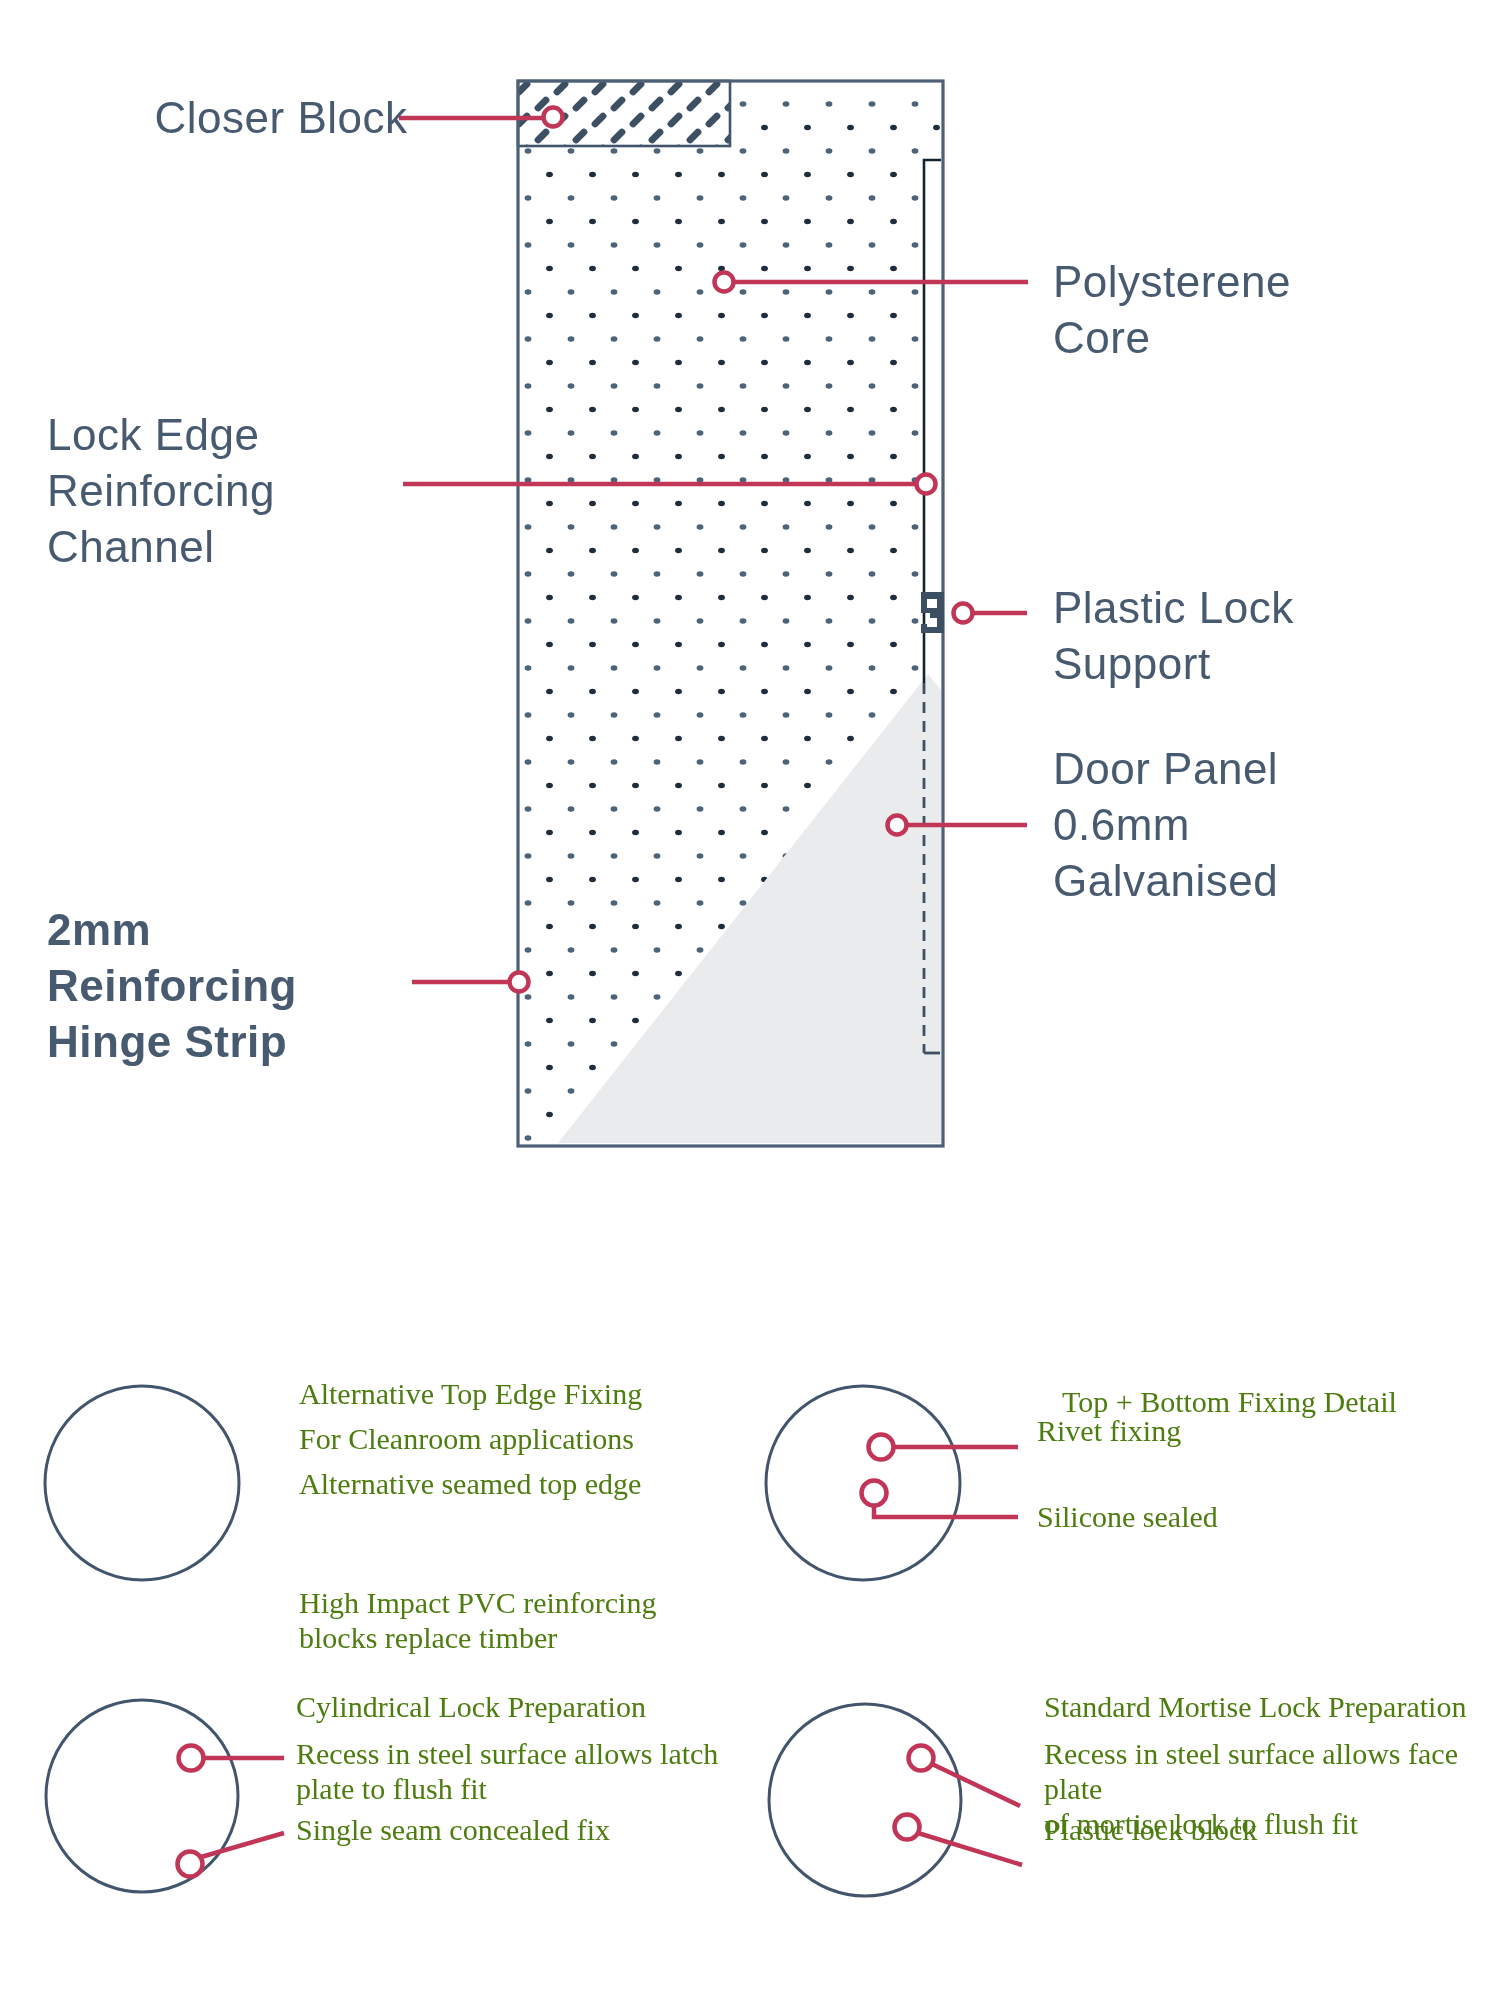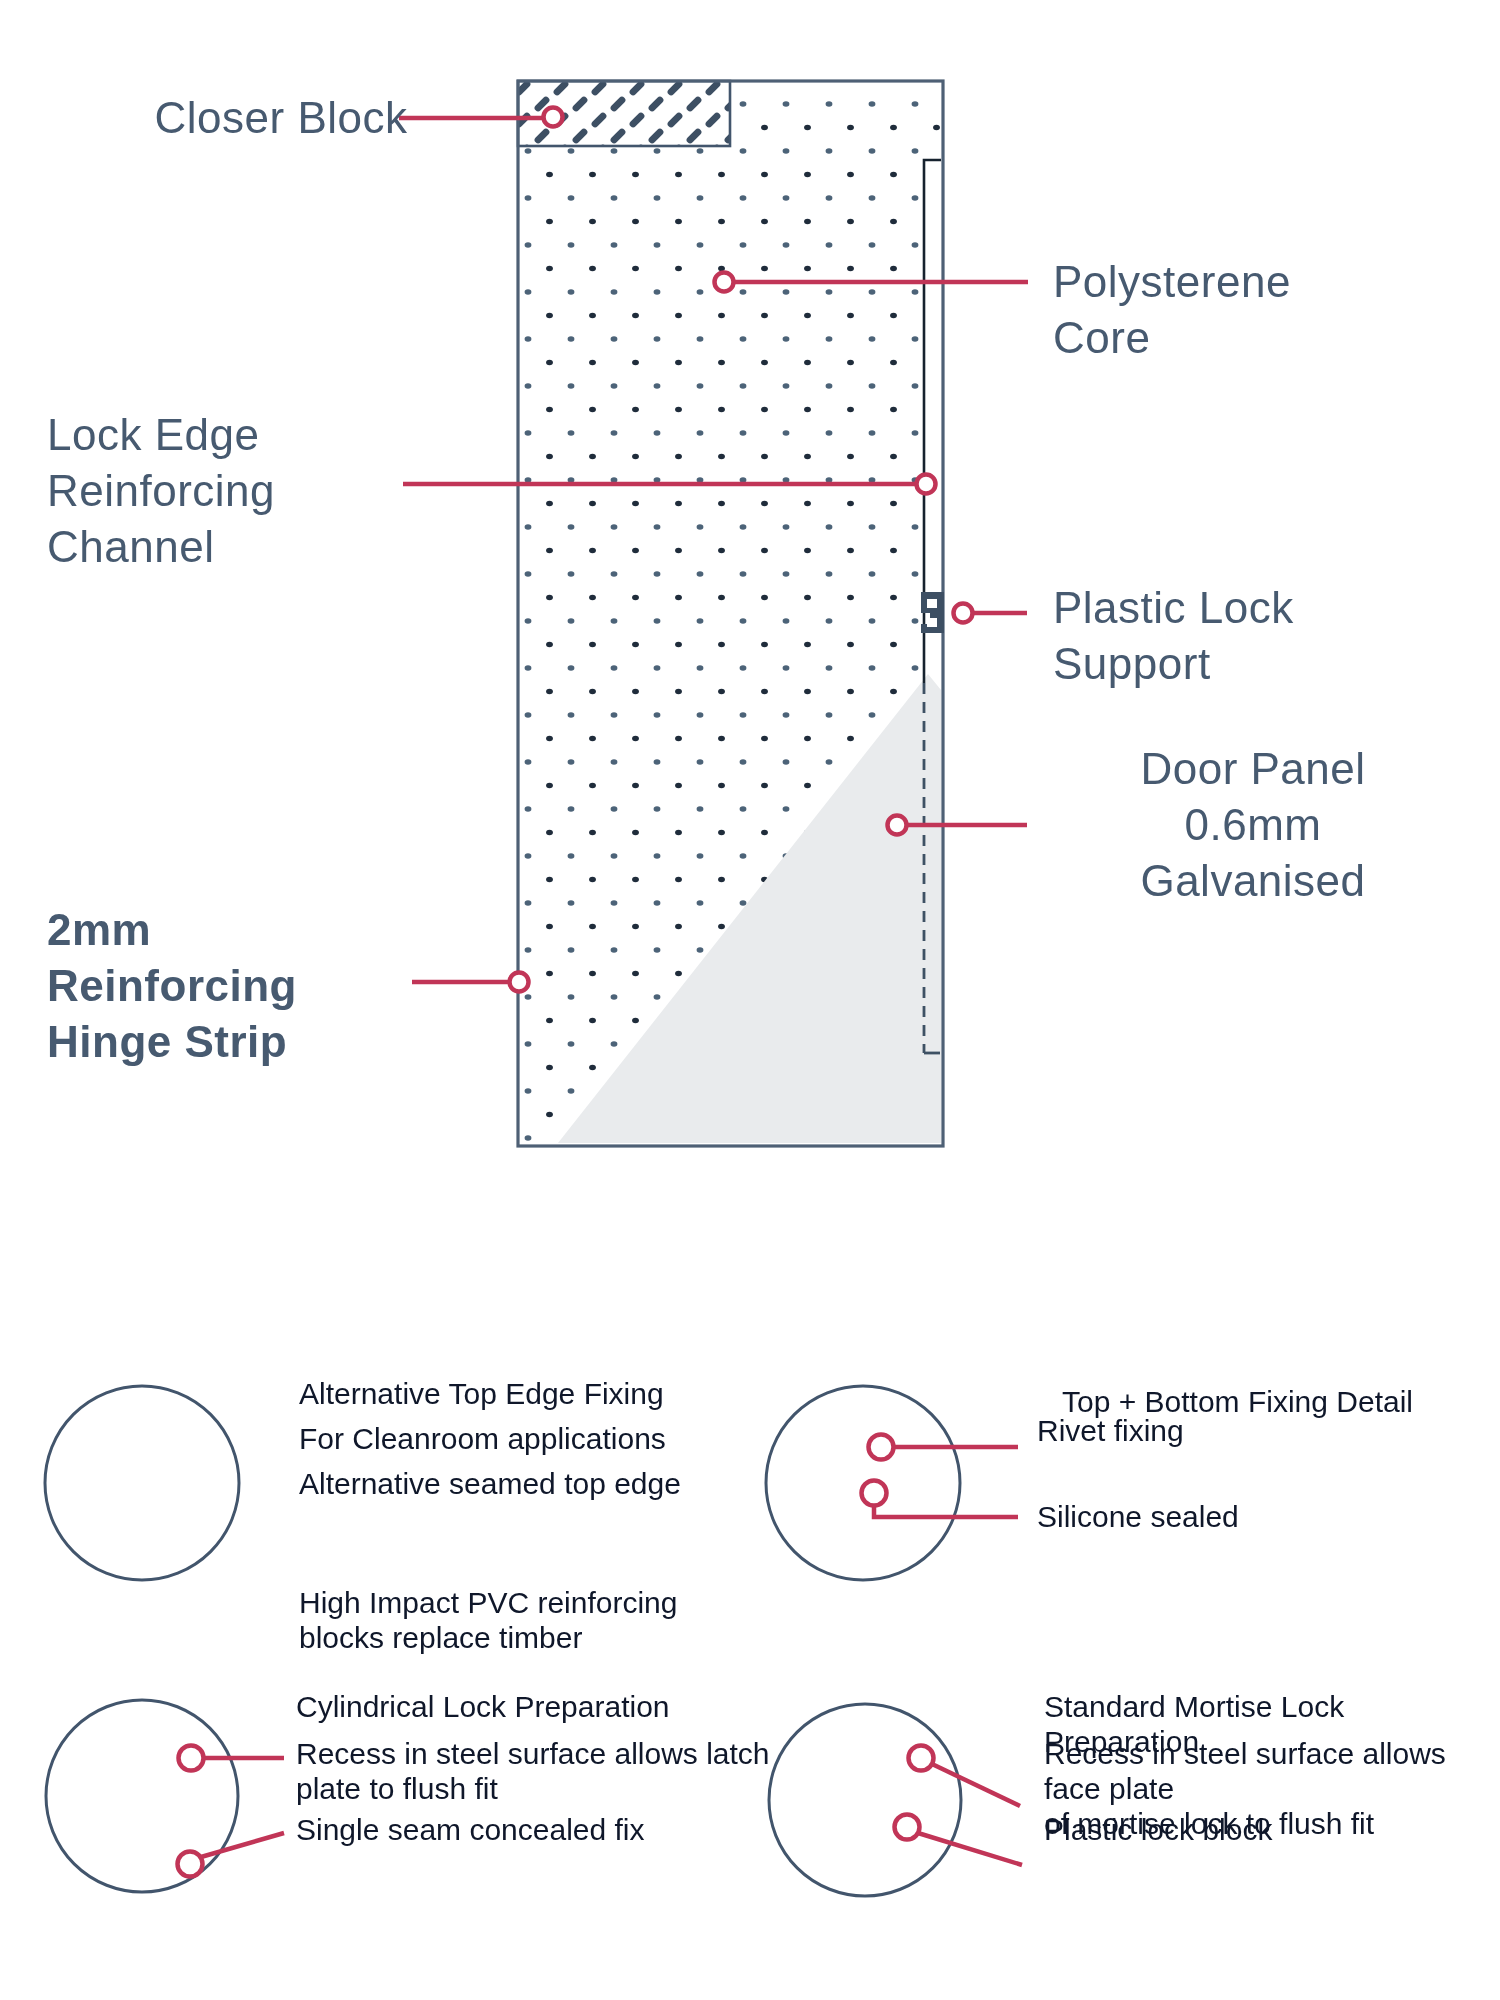--- a/index.html
+++ b/index.html
@@ -1,21 +1,21 @@
 <!DOCTYPE html>
 <html><head>
 <meta charset="utf-8">
 <style>
   html,body{margin:0;padding:0;background:#ffffff;}
   .canvas{position:relative;width:1500px;height:2000px;background:#ffffff;overflow:hidden;
           font-family:"Liberation Sans",sans-serif;}
   .art{position:absolute;left:0;top:0;width:1500px;height:2000px;}
   .lbl{position:absolute;color:#475a70;font-size:44px;line-height:56px;
        white-space:pre-line;letter-spacing:.5px;}
-  .ser{position:absolute;color:#0f172a;font-family:Liberation Sans, sans-serif;
+  .ser{position:absolute;color:#4d7c0f;font-family:Liberation Serif, serif;
        font-size:30px;line-height:35px;white-space:pre-line;}
 </style>
 </head>
 <body>
 
 <div class="canvas">
 
   <svg class="art" viewBox="0 0 1500 2000">
     <defs>
       <pattern id="dots" width="43" height="47" patternUnits="userSpaceOnUse">
@@ -181,21 +181,21 @@
   <div class="lbl" style="left:47px;top:407px;width:340px;">Lock Edge
 Reinforcing
 Channel</div>
   <div class="lbl" style="left:47px;top:902px;width:340px;font-weight:bold;">2mm
 Reinforcing
 Hinge Strip</div>
   <div class="lbl" style="left:1053px;top:254px;width:400px;">Polysterene
 Core</div>
   <div class="lbl" style="left:1053px;top:580px;width:400px;">Plastic Lock
 Support</div>
-  <div class="lbl" style="left:1053px;top:741px;width:400px;text-align:center;">Door Panel
+  <div class="lbl" style="left:1053px;top:741px;width:400px;">Door Panel
 0.6mm
 Galvanised</div>
 
   <div class="ser" style="left:299px;top:1376px;width:560px;">Alternative Top Edge Fixing</div>
   <div class="ser" style="left:299px;top:1421px;width:560px;">For Cleanroom applications</div>
   <div class="ser" style="left:299px;top:1466px;width:560px;">Alternative seamed top edge</div>
   <div class="ser" style="left:299px;top:1585px;width:560px;">High Impact PVC reinforcing
 blocks replace timber</div>
 
   <div class="ser" style="left:1034px;top:1384px;width:460px;margin-left:28px;">Top + Bottom Fixing Detail</div>

